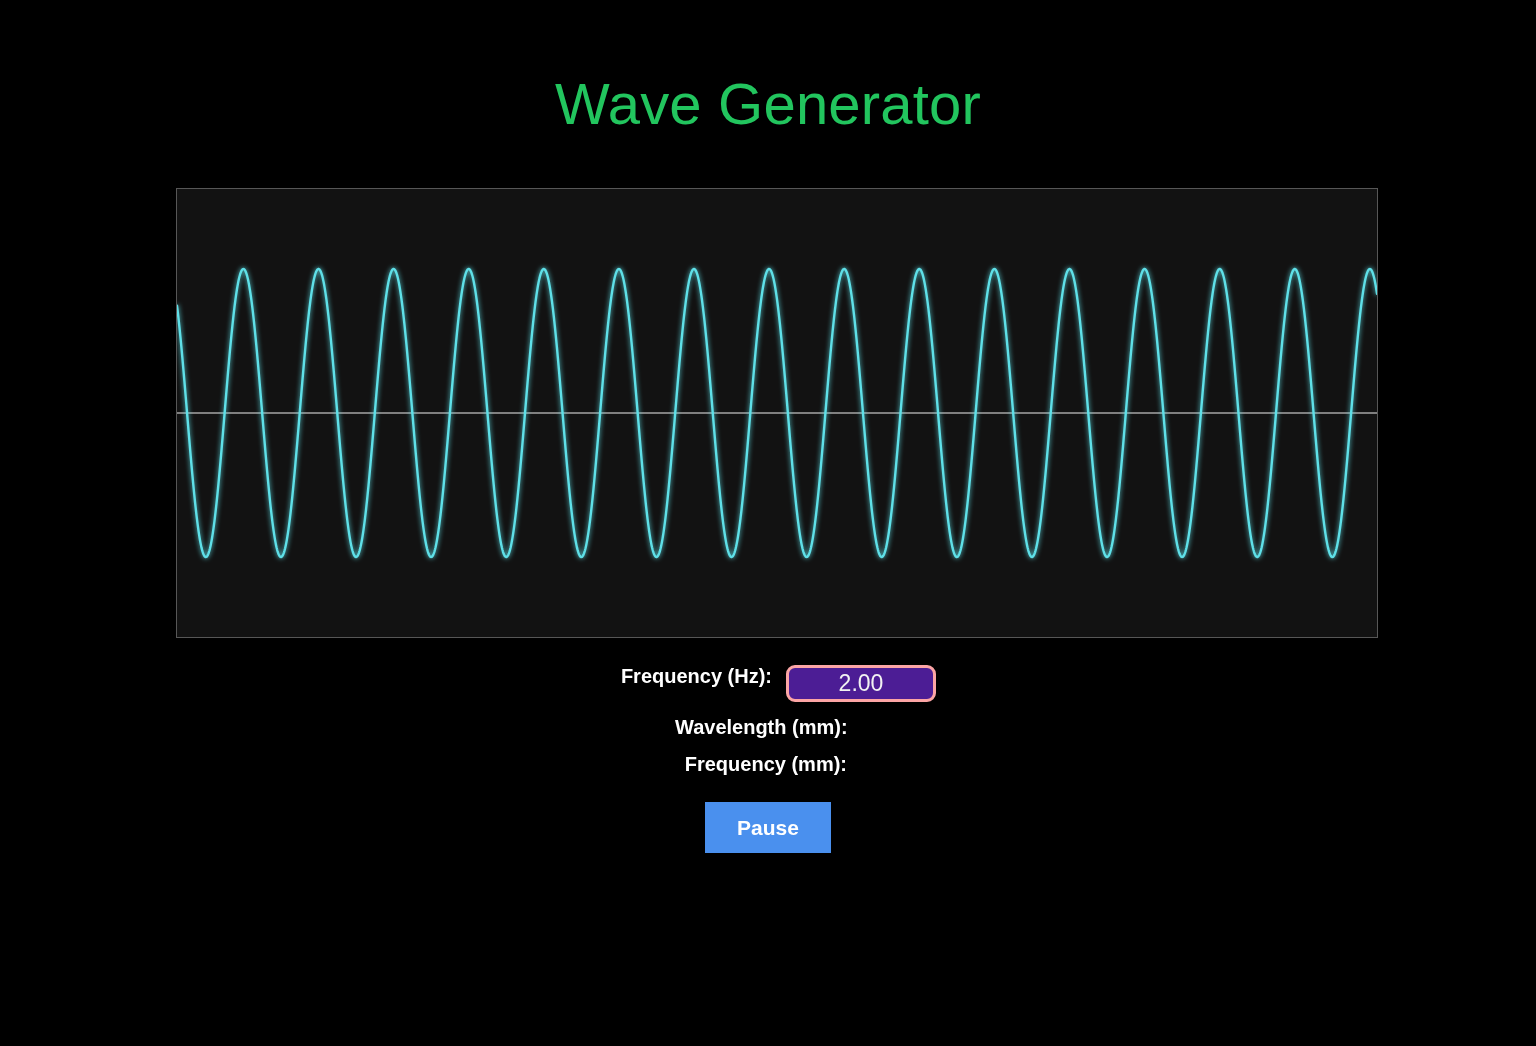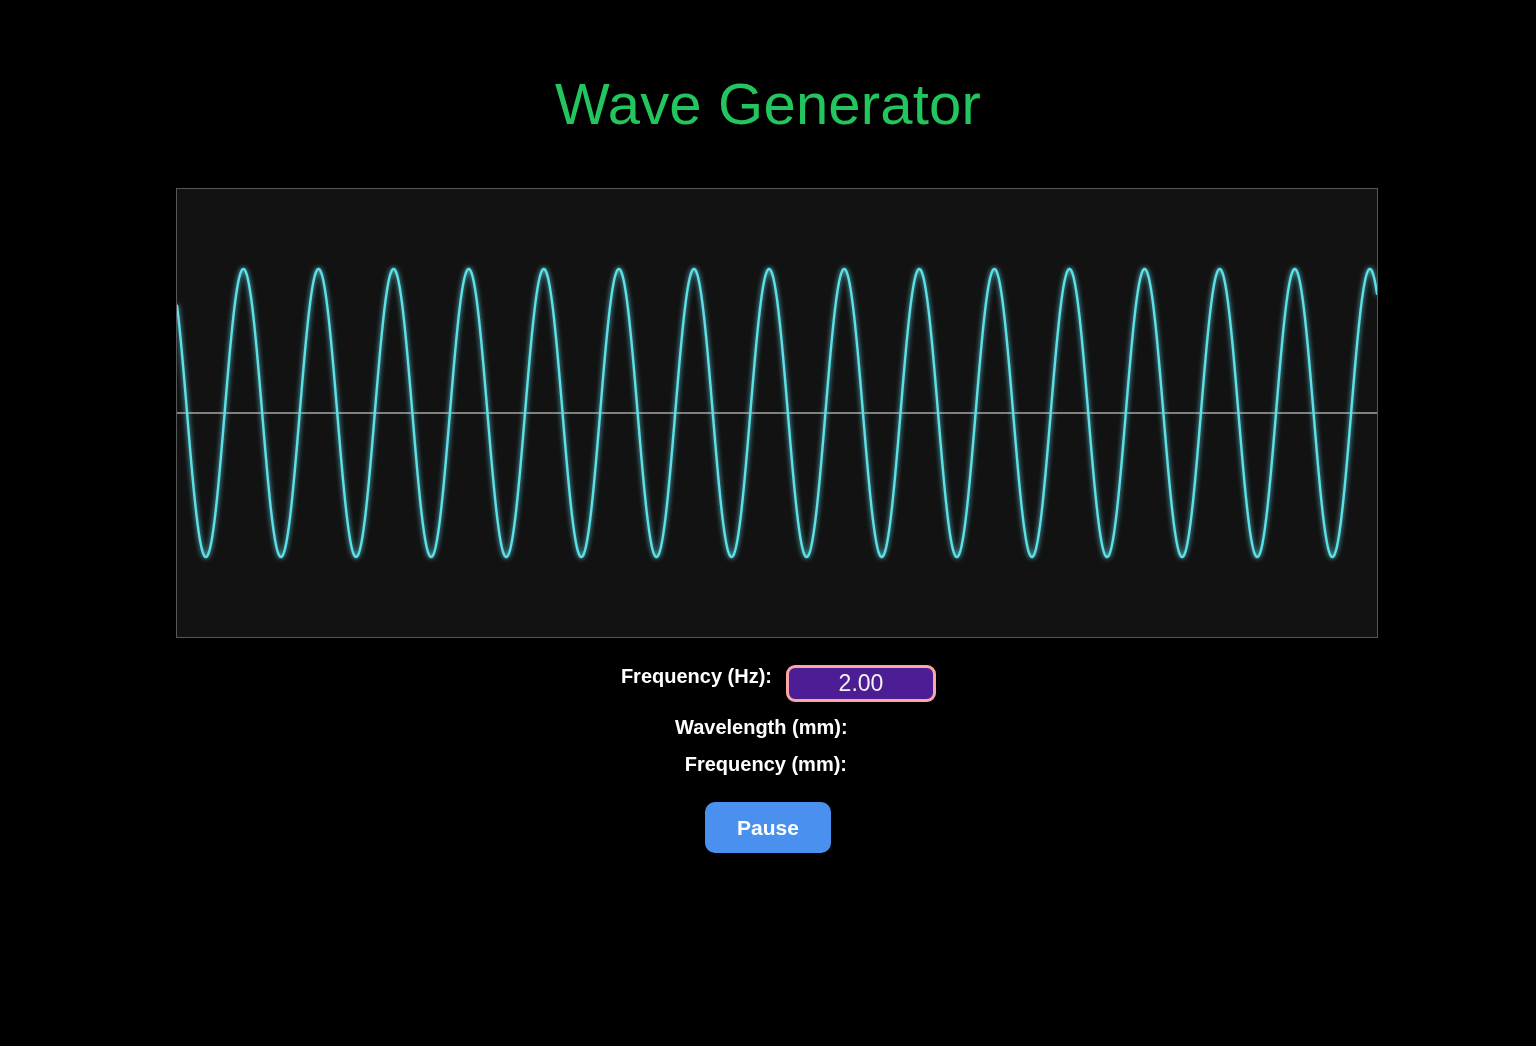--- a/index.html
+++ b/index.html
@@ -87,21 +87,21 @@
   .field-amp  { min-width: 150px; }
   .button-row {
     display: flex;
     justify-content: center;
     margin-top: 26px;
   }
   .pause-button {
     background: #4a90ee;
     color: #ffffff;
     border: none;
-    border-radius: 10px;
+    border-radius: 0;
     font-size: 21px;
     font-weight: bold;
     font-family: "Liberation Sans", sans-serif;
     padding: 15px 32px;
     cursor: pointer;
     line-height: 1;
   }
 </style>
 </head>
 <body>

